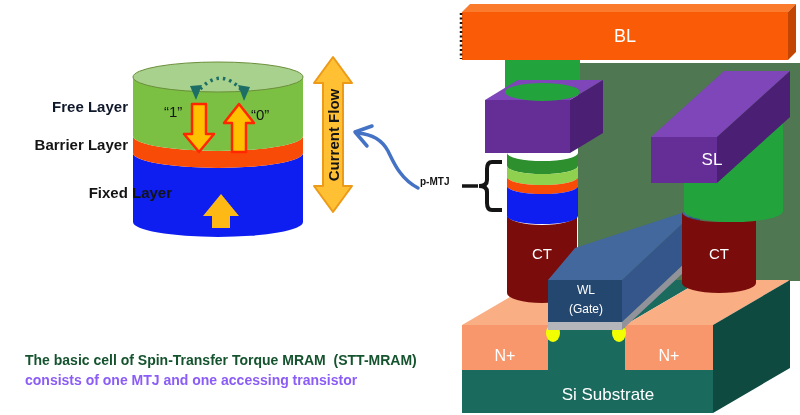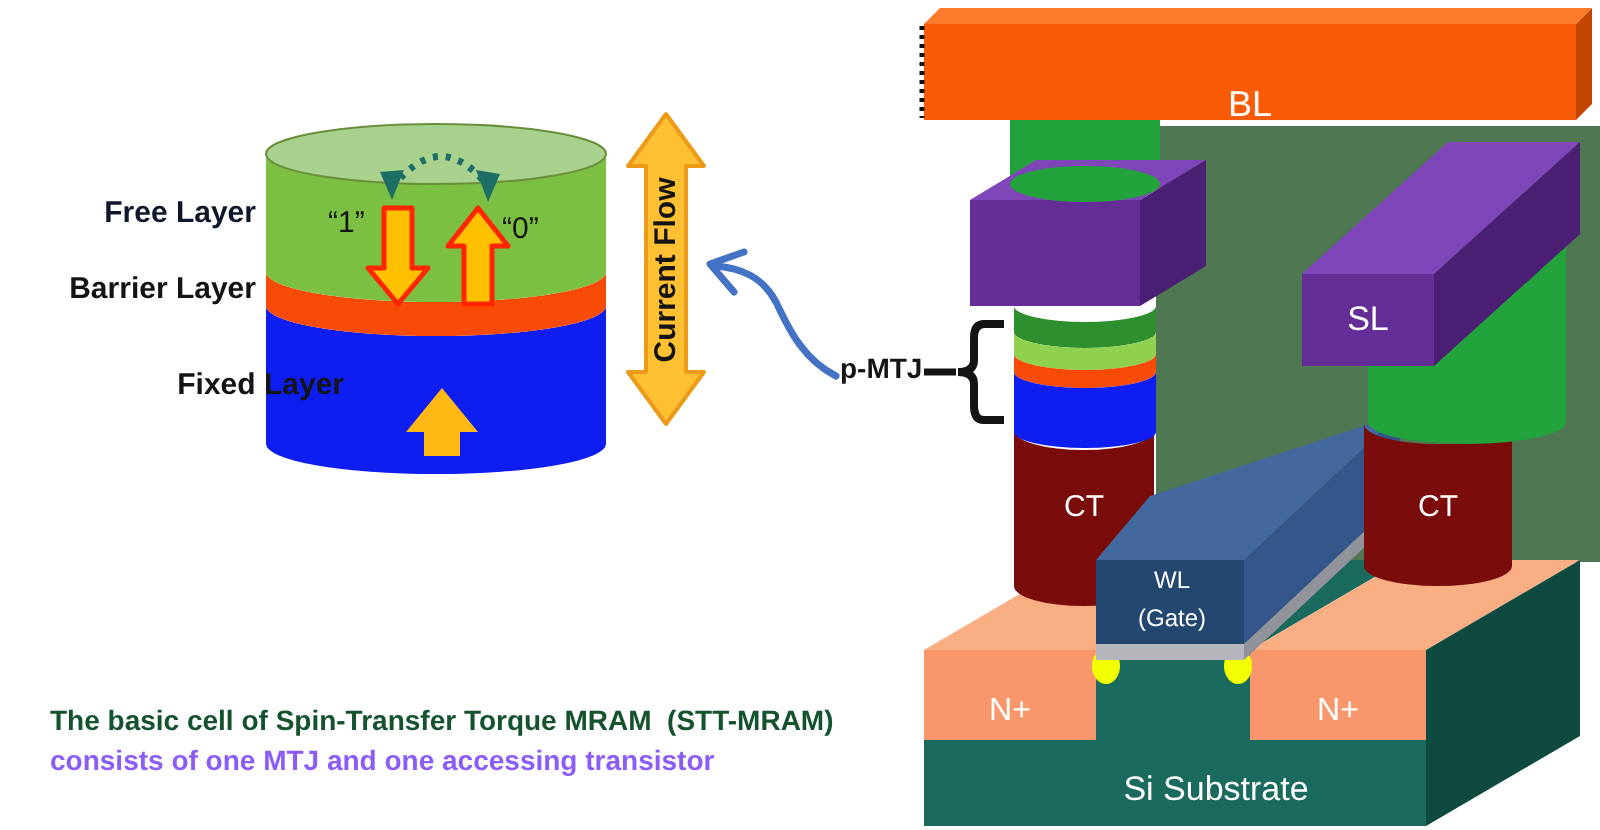--- a/index.html
+++ b/index.html
@@ -4,21 +4,21 @@
 <style>
   html,body{margin:0;padding:0;background:#fff;}
   .stage{position:relative;width:800px;height:415px;background:#ffffff;overflow:hidden;
          font-family:"Liberation Sans",sans-serif;}
   .stage svg{position:absolute;left:0;top:0;}
   .lbl{position:absolute;color:#141414;}
   .layer-lbl{left:0;width:128px;text-align:right;font-weight:bold;font-size:15px;}
   .state-lbl{font-size:15px;}
   .flow-lbl{left:333px;top:135px;transform:translate(-50%,-50%) rotate(-90deg);
             font-weight:bold;font-size:15px;white-space:nowrap;}
-  .pmtj-lbl{left:420px;top:176px;font-weight:bold;font-size:14px;}
+  .pmtj-lbl{left:420px;top:176px;font-weight:bold;font-size:10px;}
   .wlabel{color:#fff;text-align:center;}
   .bl-lbl{left:462px;top:26px;width:326px;font-size:18px;}
   .sl-lbl{left:651px;top:150px;width:66px;font-size:17px;}
   .ct-left-lbl{left:507px;top:245px;width:70px;font-size:15px;}
   .ct-right-lbl{left:682px;top:245px;width:74px;font-size:15px;}
   .wl-lbl{left:548px;top:281px;width:76px;font-size:12px;line-height:19px;}
   .np-left-lbl{left:462px;top:347px;width:86px;font-size:16px;}
   .np-right-lbl{left:625px;top:347px;width:88px;font-size:16px;}
   .sub-lbl{left:488px;top:385px;width:240px;font-size:17px;}
   .caption{left:25px;font-weight:bold;font-size:14px;white-space:pre;}
@@ -126,22 +126,22 @@
   <div class="lbl layer-lbl" style="top: 136px; color: rgb(20, 20, 20);">Barrier Layer</div>
   <div class="lbl layer-lbl" style="top: 184px; color: rgb(20, 20, 20); margin-left: 44px;">Fixed Layer</div>
 
   <div class="lbl state-lbl" style="left: 164px; top: 103px; color: rgb(20, 20, 20);">“1”</div>
   <div class="lbl state-lbl" style="left: 251px; top: 106px; color: rgb(20, 20, 20);">“0”</div>
 
   <div class="lbl flow-lbl" style="color: rgb(20, 20, 20);">Current Flow</div>
 
   <div class="lbl pmtj-lbl" style="color: rgb(20, 20, 20);">p-MTJ</div>
 
-  <div class="lbl wlabel bl-lbl" style="color: rgb(255, 255, 255); margin-top: 16px;">BL</div>
-  <div class="lbl wlabel sl-lbl" style="color: rgb(255, 255, 255);">SL</div>
+  <div class="lbl wlabel bl-lbl" style="color: rgb(255, 255, 255);">BL</div>
+  <div class="lbl wlabel sl-lbl" style="color: rgb(255, 255, 255); padding-left: 28px;">SL</div>
   <div class="lbl wlabel ct-left-lbl" style="color: rgb(255, 255, 255);">CT</div>
   <div class="lbl wlabel ct-right-lbl" style="color: rgb(255, 255, 255);">CT</div>
 
   <div class="lbl wlabel wl-lbl">
     <div style="color: rgb(255, 255, 255);">WL</div>
     <div style="color: rgb(255, 255, 255);">(Gate)</div>
   </div>
 
   <div class="lbl wlabel np-left-lbl" style="color: rgb(255, 255, 255);">N+</div>
   <div class="lbl wlabel np-right-lbl" style="color: rgb(255, 255, 255);">N+</div>

